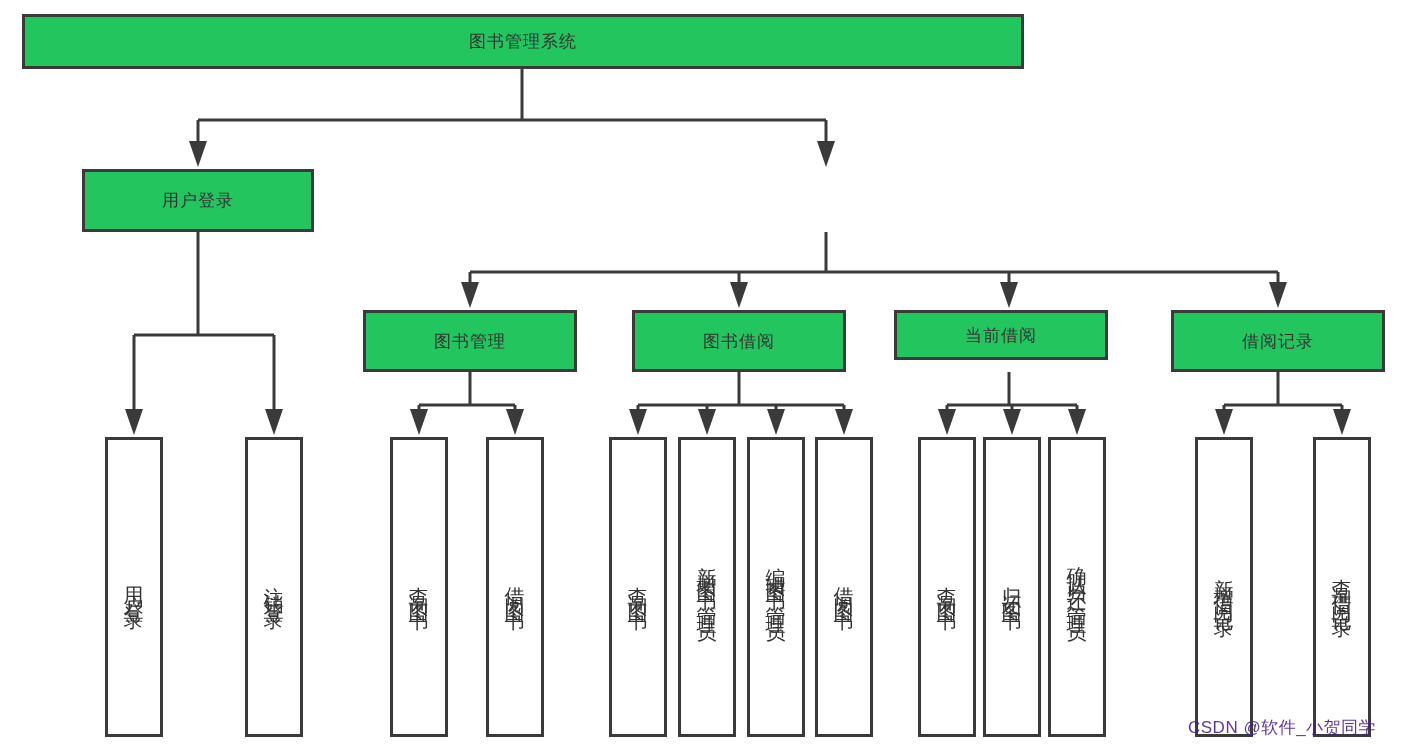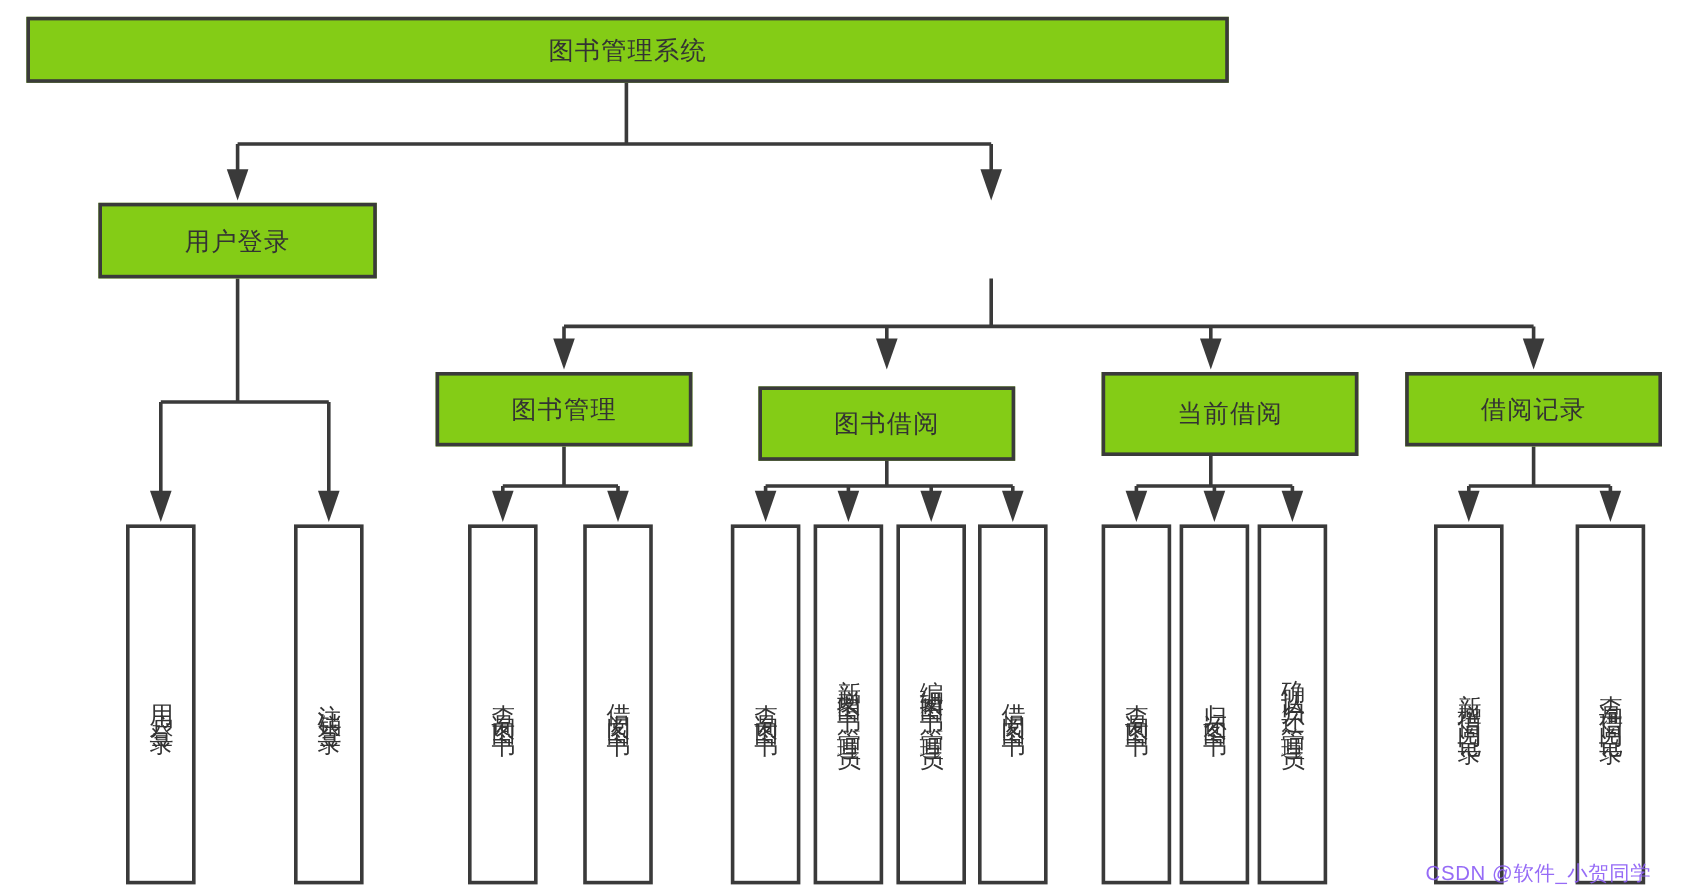--- a/index.html
+++ b/index.html
@@ -6,45 +6,45 @@
   #canvas{
     position:relative;
     width:1405px;height:747px;
     background:#ffffff;
     font-family:"Liberation Sans","DejaVu Sans",sans-serif;
     overflow:hidden;
   }
   #connectors{position:absolute;left:0;top:0;z-index:1;}
   .hbox{
     position:absolute;
-    background:#84cc16;
+    background:#22c55e;
     border:3px solid #3a3a3a;
     display:flex;align-items:center;justify-content:center;
-    font-size:21px;color:#333333;letter-spacing:1px;
+    font-size:17px;color:#333333;letter-spacing:1px;
     z-index:2;box-sizing:border-box;
   }
   .vbox{
     position:absolute;
     width:58px;height:300px;top:437px;
     background:#ffffff;
     border:3px solid #3a3a3a;
     display:flex;align-items:center;justify-content:center;
     z-index:2;box-sizing:border-box;
   }
   .vbox span{
     writing-mode:vertical-rl;
     text-orientation:mixed;
     font-size:20px;color:#333333;
     letter-spacing:8px;
     line-height:1;
     white-space:nowrap;
   }
   #watermark{
     position:absolute;left:1188px;top:716px;
-    font-size:17px;color:#8b5cf6;
+    font-size:17px;color:#4c1d95;
     letter-spacing:0.5px;
     z-index:5;opacity:0.9;
     white-space:nowrap;
   }
 </style>
 </head>
 <body>
 
 <div id="canvas">
 
@@ -89,22 +89,22 @@
       <polygon points="1215,409 1233,409 1224,435"></polygon>
       <polygon points="1333,409 1351,409 1342,435"></polygon>
     </g>
   </svg>
 
   <div class="hbox" style="left:22px;top:14px;width:1002px;height:55px;">图书管理系统</div>
 
   <div class="hbox" style="left:82px;top:169px;width:232px;height:63px;">用户登录</div>
 
   <div class="hbox" style="left:363px;top:310px;width:214px;height:62px;">图书管理</div>
-  <div class="hbox" style="left:632px;top:310px;width:214px;height:62px;margin-top:12px;">图书借阅</div>
-  <div class="hbox" style="left:918px;top:310px;width:214px;height:70px;">当前借阅</div>
+  <div class="hbox" style="left:632px;top:310px;width:214px;height:62px;">图书借阅</div>
+  <div class="hbox" style="left:894px;top:310px;width:214px;height:50px;">当前借阅</div>
   <div class="hbox" style="left:1171px;top:310px;width:214px;height:62px;">借阅记录</div>
 
   <div class="vbox" style="left:105px;">
     <span>用户登录</span>
   </div>
   <div class="vbox" style="left:245px;">
     <span>注销登录</span>
   </div>
 
   <div class="vbox" style="left:390px;">

